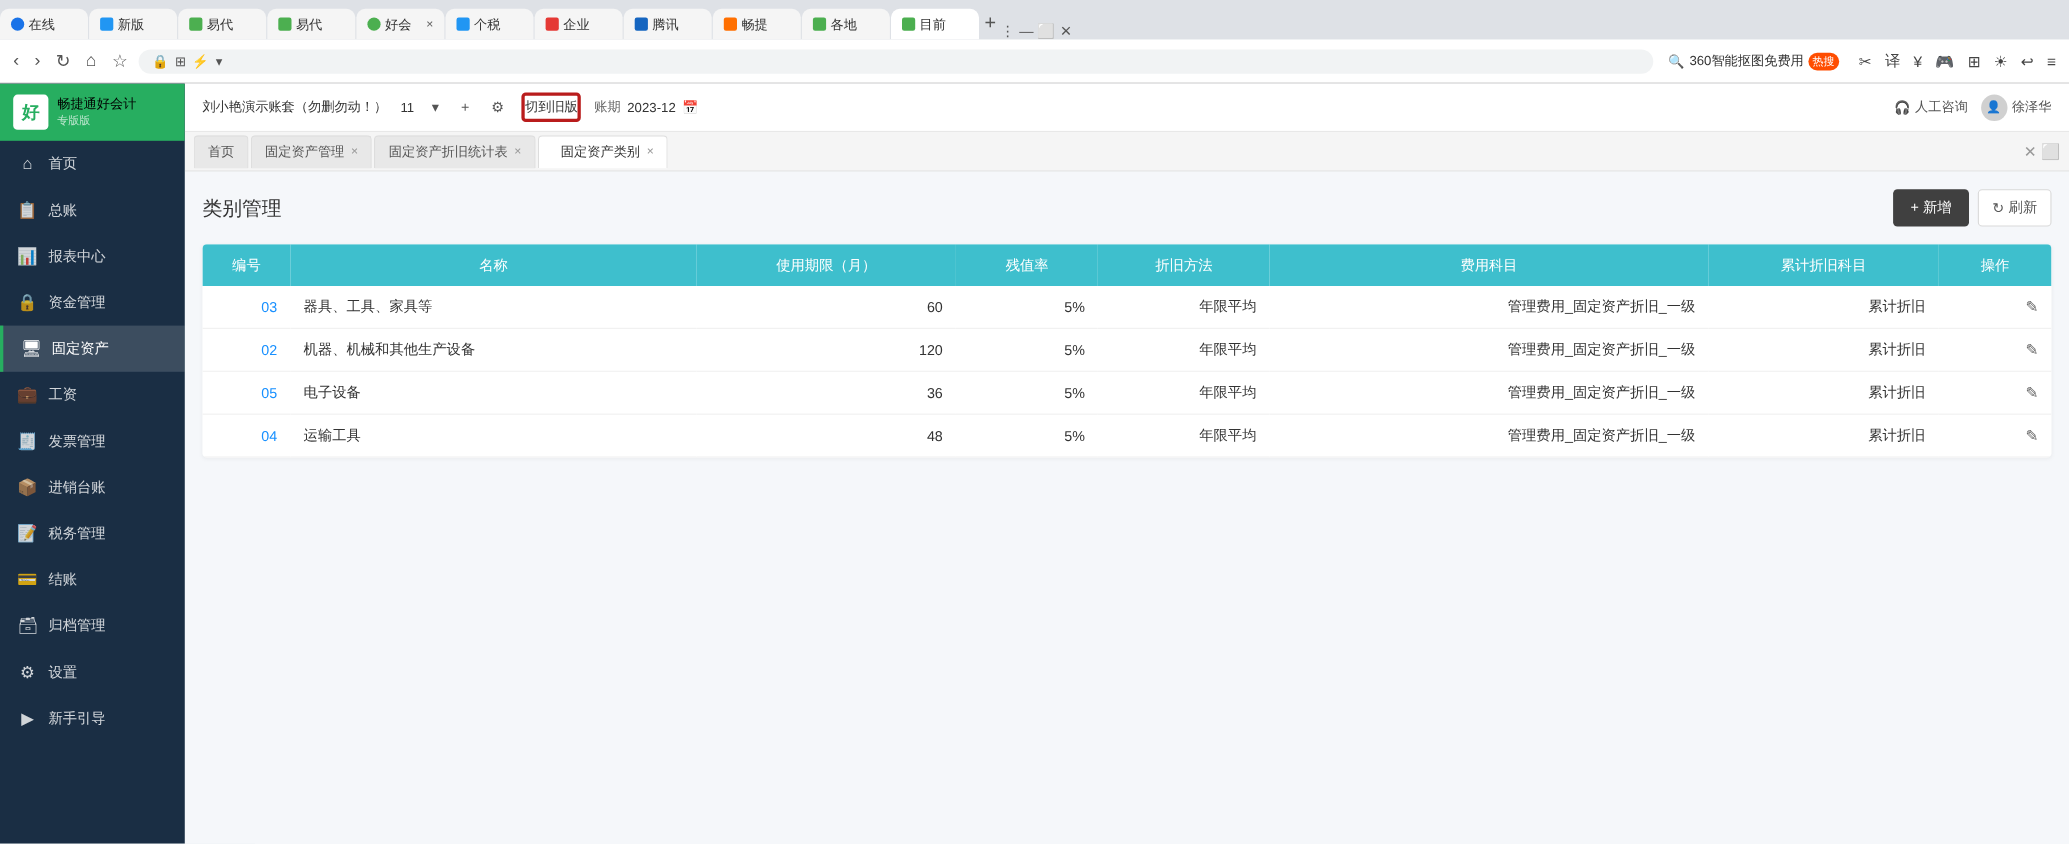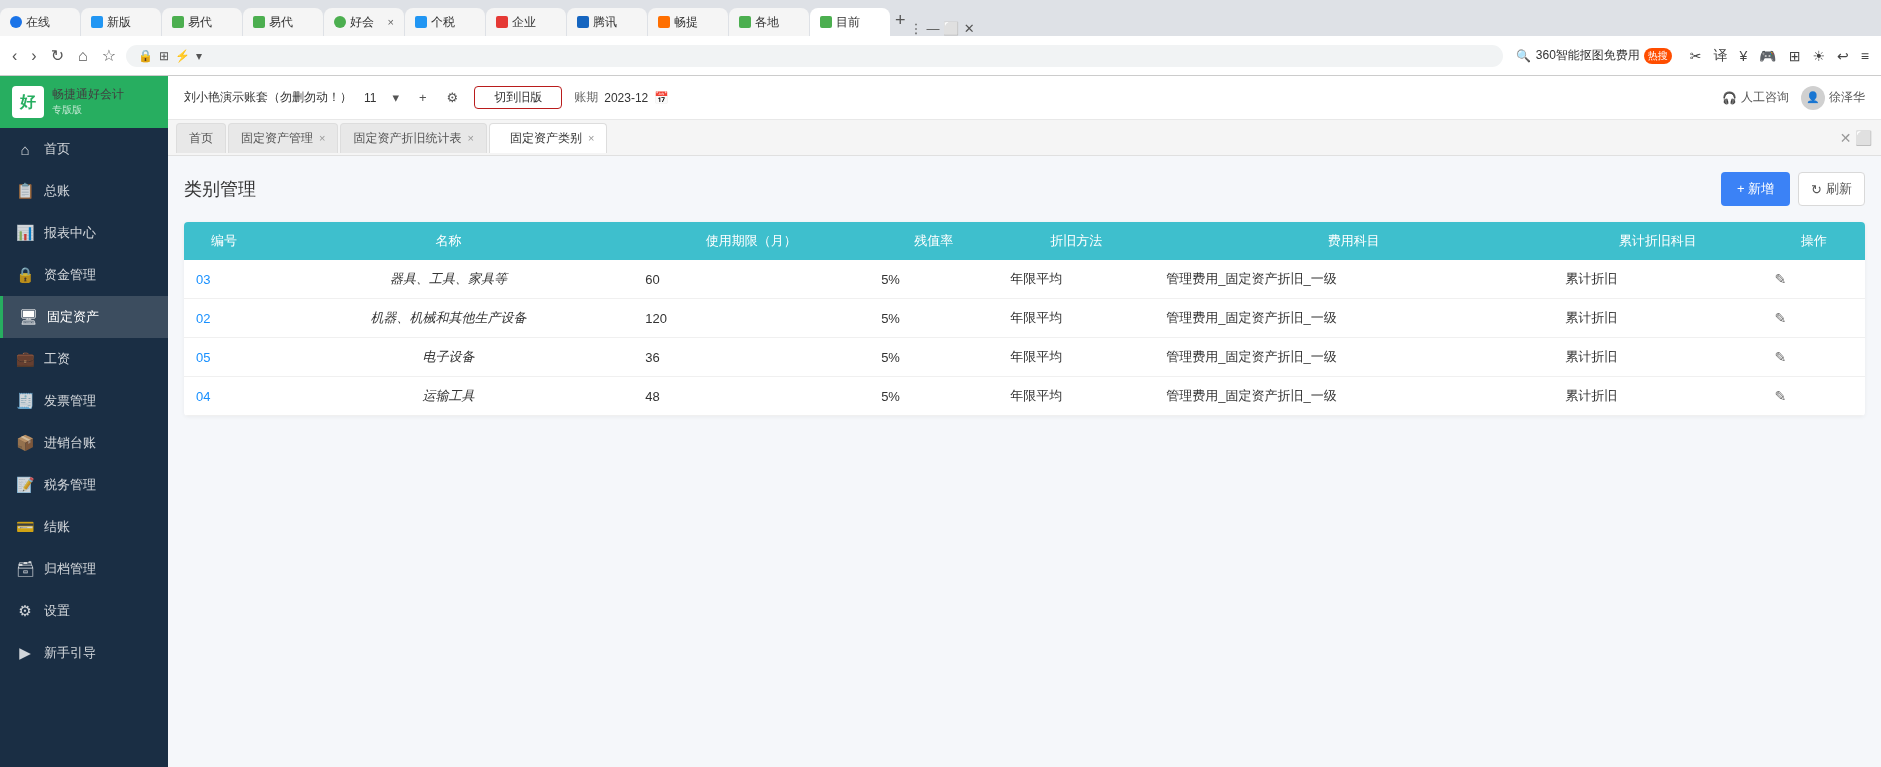--- a/index.html
+++ b/index.html
@@ -20,63 +20,63 @@
     .toolbar-icon { background: none; border: none; font-size: 14px; color: #444; cursor: pointer; padding: 2px 4px; }
     .hot-badge { background: #ff4d00; color: #fff; font-size: 10px; padding: 1px 4px; border-radius: 8px; }
 
     
     .app-container { display: flex; height: calc(767px - 76px); }
 
     
     .sidebar { width: 168px; background: #1a2e44; display: flex; flex-direction: column; flex-shrink: 0; overflow-y: auto; }
     .sidebar-logo { background: #27ae60; padding: 10px 12px; display: flex; align-items: center; gap: 8px; }
     .logo-icon { width: 32px; height: 32px; background: #fff; border-radius: 4px; display: flex; align-items: center; justify-content: center; font-size: 16px; color: #27ae60; font-weight: bold; }
-    .logo-text { color: #404040; font-size: 12px; line-height: 1.3; font-family: Liberation Serif, serif; }
+    .logo-text { color: #000000; font-size: 12px; line-height: 1.3; font-family: Liberation Serif, serif; }
     .logo-sub { font-size: 10px; color: rgba(255,255,255,0.7); }
 
     .sidebar-menu { flex: 1; }
     .sidebar-item { display: flex; align-items: center; gap: 10px; padding: 12px 16px; color: rgba(255,255,255,0.8); cursor: pointer; font-size: 13px; }
     .sidebar-item.active { background: rgba(255,255,255,0.15); color: #fff; border-left: 3px solid #27ae60; }
     .sidebar-item .s-icon { font-size: 15px; width: 18px; text-align: center; }
 
     
     .main-content { flex: 1; display: flex; flex-direction: column; overflow: hidden; }
     .app-header { background: #fff; border-bottom: 1px solid #e8e8e8; display: flex; align-items: center; padding: 0 16px; height: 44px; gap: 12px; }
     .user-info { display: flex; align-items: center; gap: 12px; font-size: 12px; color: #333; }
-    .dropdown-btn { background: none; border: 1px solid #b91c1c; border-radius: 4px; padding: 2px 19px; font-size: 12px; color: #333; cursor: pointer; }
+    .dropdown-btn { background: none; border: 3px solid #b91c1c; border-radius: 4px; padding: 2px 0; font-size: 12px; color: #333; cursor: pointer; }
     .period-area { display: flex; align-items: center; gap: 6px; font-size: 12px; color: #333; }
     .period-label { color: #666; }
     .header-right { margin-left: auto; display: flex; align-items: center; gap: 12px; font-size: 12px; color: #555; }
     .consult-btn { display: flex; align-items: center; gap: 4px; cursor: pointer; color: #555; }
     .user-avatar { display: flex; align-items: center; gap: 4px; cursor: pointer; color: #555; }
 
     
     .page-tabs { background: #f5f5f5; border-bottom: 1px solid #e0e0e0; display: flex; align-items: center; padding: 0 8px; height: 36px; gap: 2px; }
     .page-tab { display: flex; align-items: center; gap: 6px; padding: 6px 12px; background: #e8e8e8; border-radius: 4px 4px 0 0; font-size: 12px; color: #555; cursor: pointer; border: 1px solid #ddd; border-bottom: none; }
     .page-tab.active { background: #fff; color: #333; border-color: #ddd; padding-left: 20px; }
     .page-tab .tab-x { color: #999; font-size: 11px; cursor: pointer; }
     .tab-controls { margin-left: auto; display: flex; gap: 4px; }
     .tab-ctrl-btn { background: none; border: none; font-size: 14px; color: #999; cursor: pointer; }
 
     
     .content-area { flex: 1; overflow-y: auto; padding: 16px; background: #f5f7fa; }
     .page-title-bar { display: flex; align-items: center; justify-content: space-between; margin-bottom: 16px; gap: 32px; }
     .page-title { font-size: 18px; font-weight: 500; color: #333; }
     .action-btns { display: flex; gap: 8px; }
-    .btn-add { background: #3b82f6; color: #fff; border: none; border-radius: 4px; padding: 7px 16px; font-size: 13px; cursor: pointer; display: flex; align-items: center; gap: 4px; }
+    .btn-add { background: #404040; color: #fff; border: none; border-radius: 4px; padding: 7px 16px; font-size: 13px; cursor: pointer; display: flex; align-items: center; gap: 4px; }
     .btn-refresh { background: #fff; color: #555; border: 1px solid #d9d9d9; border-radius: 4px; padding: 7px 12px; font-size: 13px; cursor: pointer; display: flex; align-items: center; gap: 4px; }
 
     
     .data-table { width: 100%; border-collapse: collapse; background: #fff; border-radius: 4px; overflow: hidden; box-shadow: 0 1px 4px rgba(0,0,0,0.05); }
     .data-table thead tr { background: #3ebfcd; }
     .data-table thead th { color: #fff; font-weight: 500; padding: 10px 12px; text-align: center; font-size: 13px; border: none; }
     .data-table thead th:first-child { text-align: center; width: 80px; }
     .data-table tbody tr { border-bottom: 1px solid #f0f0f0; }
-    .data-table tbody td { padding: 10px 12px; color: #333; font-size: 13px; text-align: left; }
-    .data-table tbody td.name-col { text-align: center; font-style: italic; }
+    .data-table tbody td { padding: 10px 12px; color: #333; font-size: 13px; text-align: right; }
+    .data-table tbody td.name-col { text-align: left; }
     .data-table tbody td.code-col { color: #1890ff; }
     .data-table tbody td.edit-btn { color: #666; font-size: 14px; cursor: pointer; }
 
     
     ::-webkit-scrollbar { width: 6px; }
     ::-webkit-scrollbar-thumb { background: #ccc; border-radius: 3px; }
   </style>
 </head>
 <body>
 

